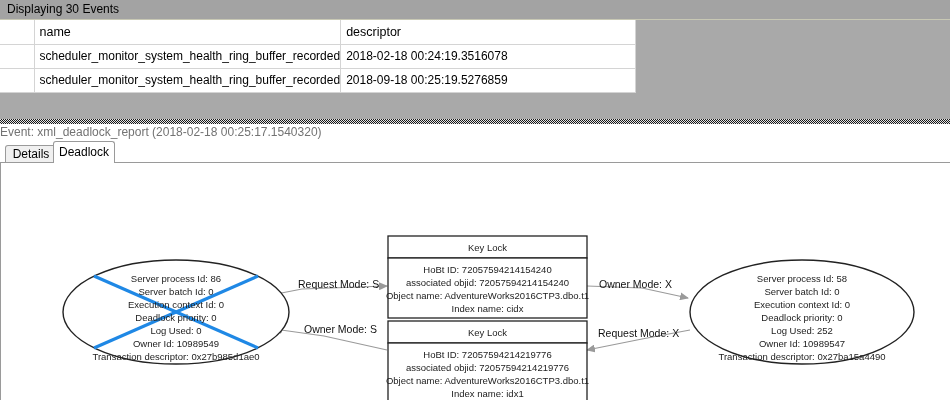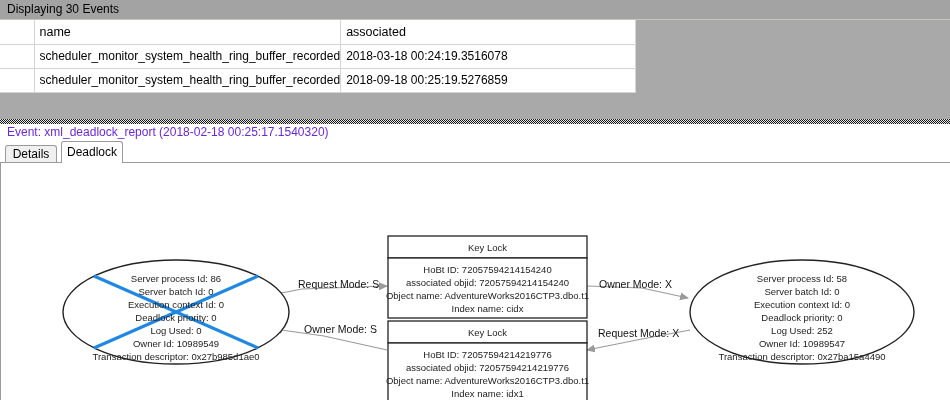--- a/index.html
+++ b/index.html
@@ -102,23 +102,22 @@
       repeating-conic-gradient(#000 0 25%, #f0f0f0 0 50%) 0 0 / 2px 2px;
     opacity: .85;
   }
 
   
   .event-label {
     position: absolute;
     left: 0; top: 124px;
     width: 950px; height: 17px;
     font-size: 12px;
-    color: #6d28d9;
+    color: #737373;
     line-height: 17px;
-    padding-left: 7px;
     box-sizing: border-box;
     background: #ffffff;
   }
 
   
   .tabstrip {
     position: absolute;
     left: 0; top: 141px;
     width: 950px; height: 22px;
     background: #ffffff;
@@ -139,21 +138,20 @@
     left: 5px;
     width: 52px; height: 18px;
     background: #f0f0f0;
   }
   .tab.active {
     left: 53px;
     width: 62px; height: 22px;
     background: #ffffff;
     line-height: 20px;
     z-index: 3;
-    margin-left: 8px;
   }
 
   
   .tabpage {
     position: absolute;
     left: 0; top: 162px;
     width: 950px; height: 238px;
     background: #ffffff;
     border: 1px solid #9a9a9a;
     border-bottom: none;
@@ -197,28 +195,28 @@
     <table class="grid">
       <colgroup>
         <col class="c-sel">
           <col class="c-name">
           <col class="c-time">
       </colgroup>
       <thead>
         <tr>
           <th class="hsel"></th>
           <th>name</th>
-          <th>associated</th>
+          <th>descriptor</th>
         </tr>
       </thead>
       <tbody>
         <tr>
           <td class="selcol"></td>
           <td class="cell">scheduler_monitor_system_health_ring_buffer_recorded</td>
-          <td class="cell">2018-03-18 00:24:19.3516078</td>
+          <td class="cell">2018-02-18 00:24:19.3516078</td>
         </tr>
         <tr>
           <td class="selcol"></td>
           <td class="cell">scheduler_monitor_system_health_ring_buffer_recorded</td>
           <td class="cell">2018-09-18 00:25:19.5276859</td>
         </tr>
       </tbody>
     </table>
   </div>
 

